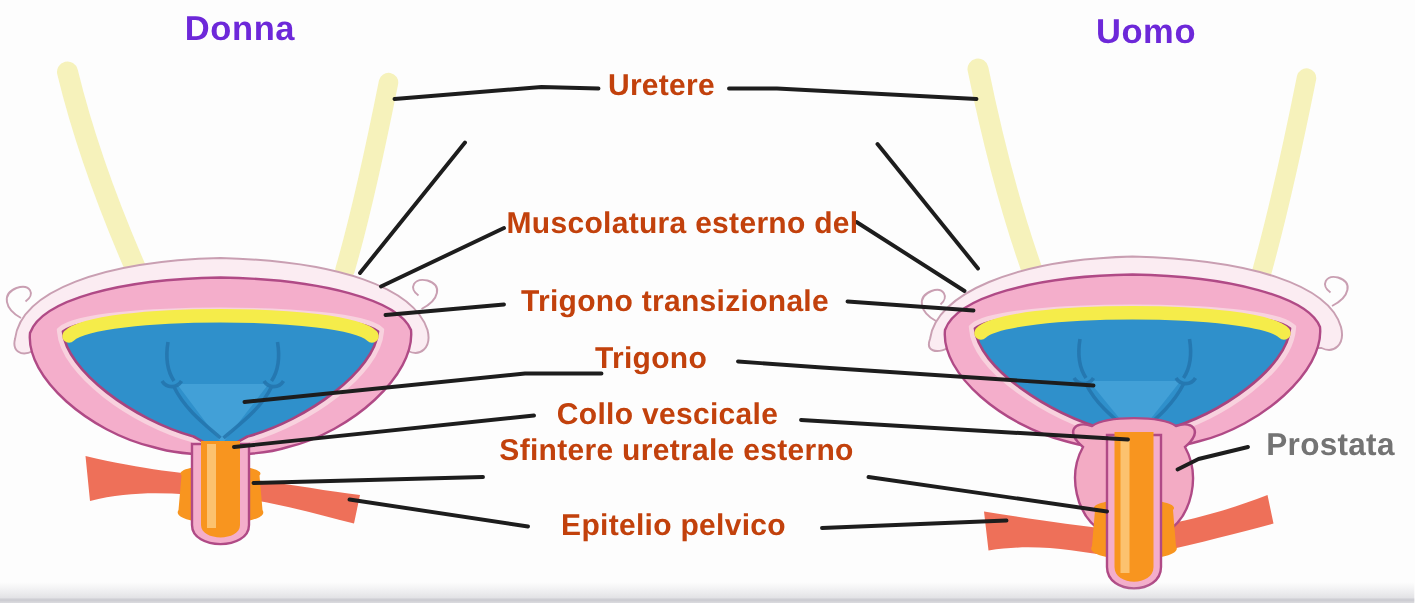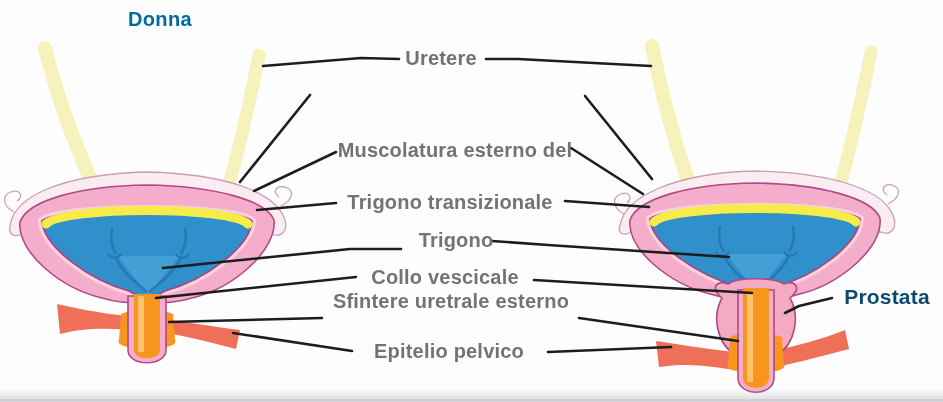--- a/index.html
+++ b/index.html
@@ -8,28 +8,28 @@
     background:#fdfdfd;
     font-family:"Liberation Sans",sans-serif;
     position:relative;overflow:hidden;
   }
   #figure{position:absolute;inset:0;}
   svg{position:absolute;left:0;top:0;}
   .lbl{
     position:absolute;
     transform:translate(-50%,-50%);
     white-space:nowrap;
-    color:#737373;
+    color:#c2410c;
     font-size:20px;
     font-weight:600;
     letter-spacing:.2px;
     text-align:center;
   }
-  .title{font-size:20px;font-weight:700;color:#0369a1;letter-spacing:.4px;}
-  .bold-lbl{font-weight:700;font-size:21px;color:#0c4a6e;}
+  .title{font-size:23px;font-weight:700;color:#6d28d9;letter-spacing:.4px;}
+  .bold-lbl{font-weight:700;font-size:21px;color:#737373;}
   .two-line{line-height:25px;white-space:nowrap;}
 </style>
 </head>
 <body>
 
 <div id="figure">
 
 <svg width="943" height="402" viewBox="0 0 943 402">
   <defs>
     <linearGradient id="scanShadow" x1="0" y1="0" x2="0" y2="1">
@@ -130,27 +130,28 @@
     <path d="M 352,351 L 233,333"></path>
     <path d="M 548,352 L 671,347"></path>
     <path d="M 832,298 L 799,306 L 785,313"></path>
   </g>
 
   <rect x="0" y="388" width="943" height="14" fill="url(#scanShadow)"></rect>
   <rect x="0" y="399" width="943" height="2" fill="#c6c6cd" opacity="0.7"></rect>
 </svg>
 
   <div class="lbl title" style="left:160px;top:19px">Donna</div>
+  <div class="lbl title" style="left:764px;top:21px">Uomo</div>
 
   <div class="lbl" style="left:441px;top:58px">Uretere</div>
 
   <div class="lbl two-line" style="left:455px;top:150px">
     <div>Muscolatura esterno del</div>
   </div>
 
   <div class="lbl" style="left:450px;top:202px">Trigono transizionale</div>
-  <div class="lbl" style="left:456px;top:240px">Trigono</div>
+  <div class="lbl" style="left:434px;top:240px">Trigono</div>
   <div class="lbl" style="left:445px;top:277px">Collo vescicale</div>
   <div class="lbl" style="left:451px;top:301px">Sfintere uretrale esterno</div>
   <div class="lbl" style="left:449px;top:351px">Epitelio pelvico</div>
   <div class="lbl bold-lbl" style="left:887px;top:297px">Prostata</div>
 
 </div>
 
 </body></html>

